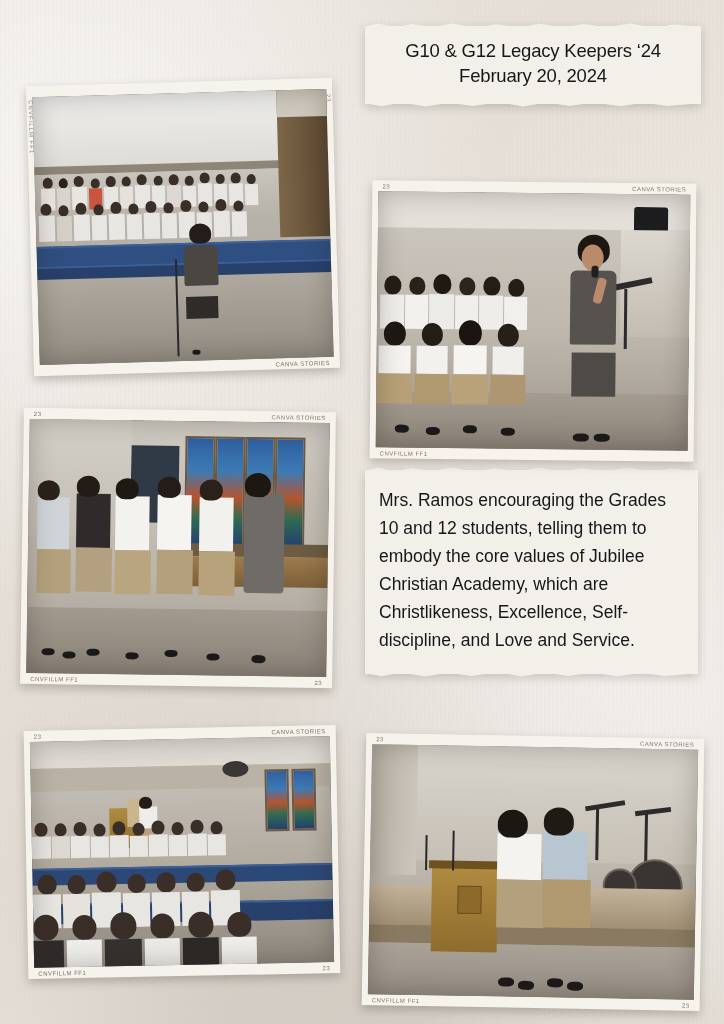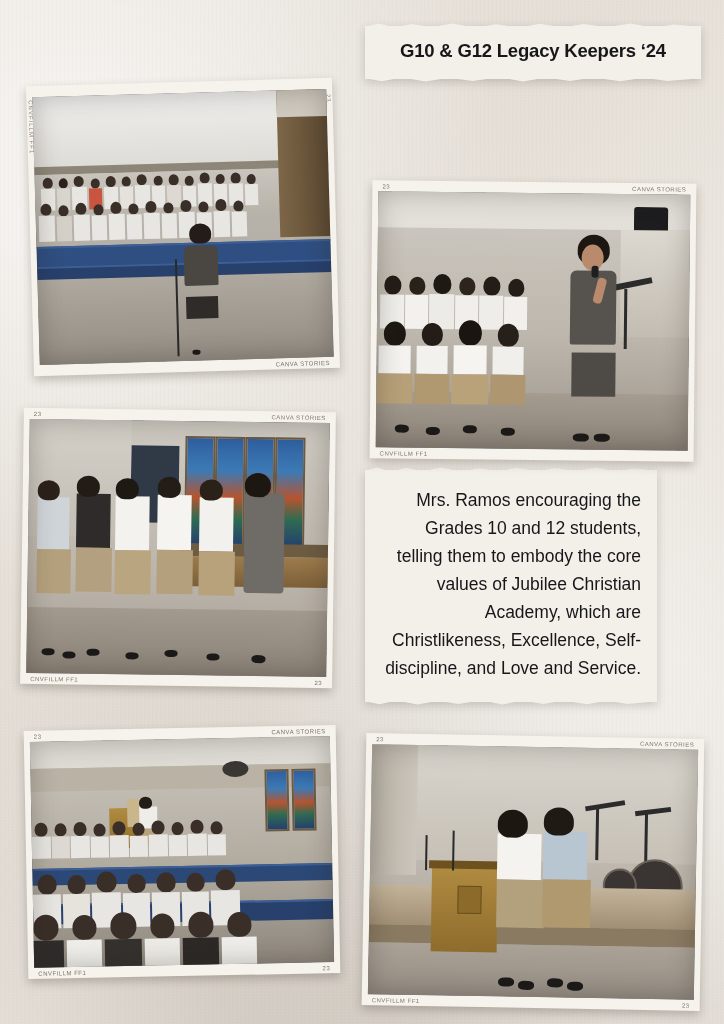--- a/index.html
+++ b/index.html
@@ -108,34 +108,33 @@
 
   #title-card {
     left: 365px;
     top: 26px;
     width: 336px;
     padding: 12px 10px 16px 10px;
     box-sizing: border-box;
     text-align: center;
   }
   #title-card .line {
-    font-weight: bold;
+    font-weight: normal;
     font-size: 18.5px;
     line-height: 25px;
     color: #17171a;
     letter-spacing: -0.2px;
   }
 
   #caption-card {
     left: 365px;
     top: 470px;
-    width: 292px;
+    width: 333px;
     padding: 16px 16px 20px 14px;
     box-sizing: border-box;
-    text-align: right;
   }
   #caption-card .body {
     font-size: 17.5px;
     line-height: 28px;
     color: #17171a;
   }
 
   
   .scene { position: absolute; inset: 0; }
 
@@ -213,20 +212,21 @@
   }
 </style>
 </head>
 <body>
 
 <div id="page">
   <div id="grain"></div>
 
   <div class="paper" id="title-card">
     <div class="line">G10 &amp; G12 Legacy Keepers ‘24</div>
+    <div class="line">February 20, 2024</div>
   </div>
 
   <div class="paper" id="caption-card">
     <div class="body">Mrs. Ramos encouraging the Grades 10 and 12 students, telling them to embody the core values of Jubilee Christian Academy, which are Christlikeness, Excellence, Self-discipline, and Love and Service.</div>
   </div>
 
   <div class="photo" style="left:30px; top:82px; width:306px; height:290px; transform: rotate(-1.6deg);">
     <span class="film-label film-vert">CNVFILLM FF1</span>
     <span class="film-label film-vert-r">23</span>
     <div class="inner">

